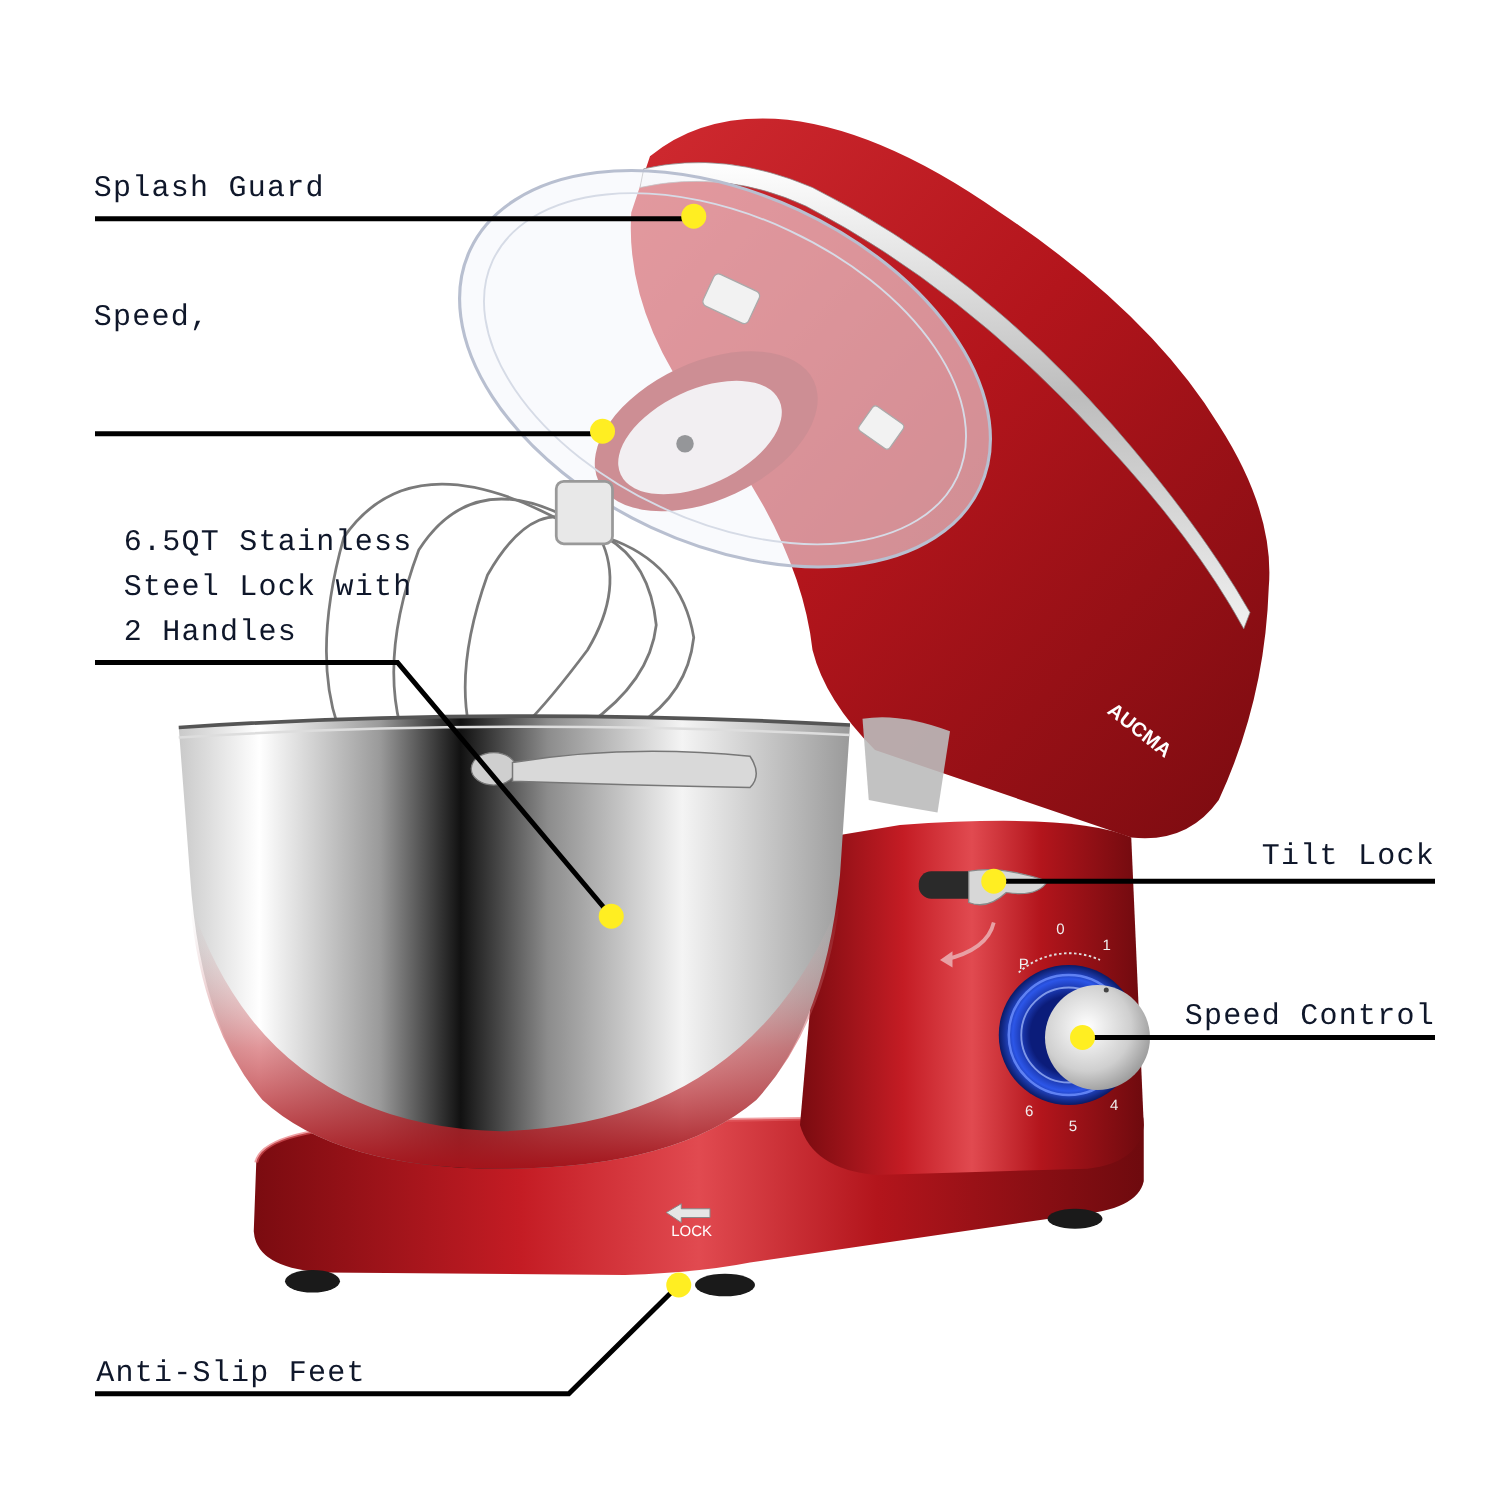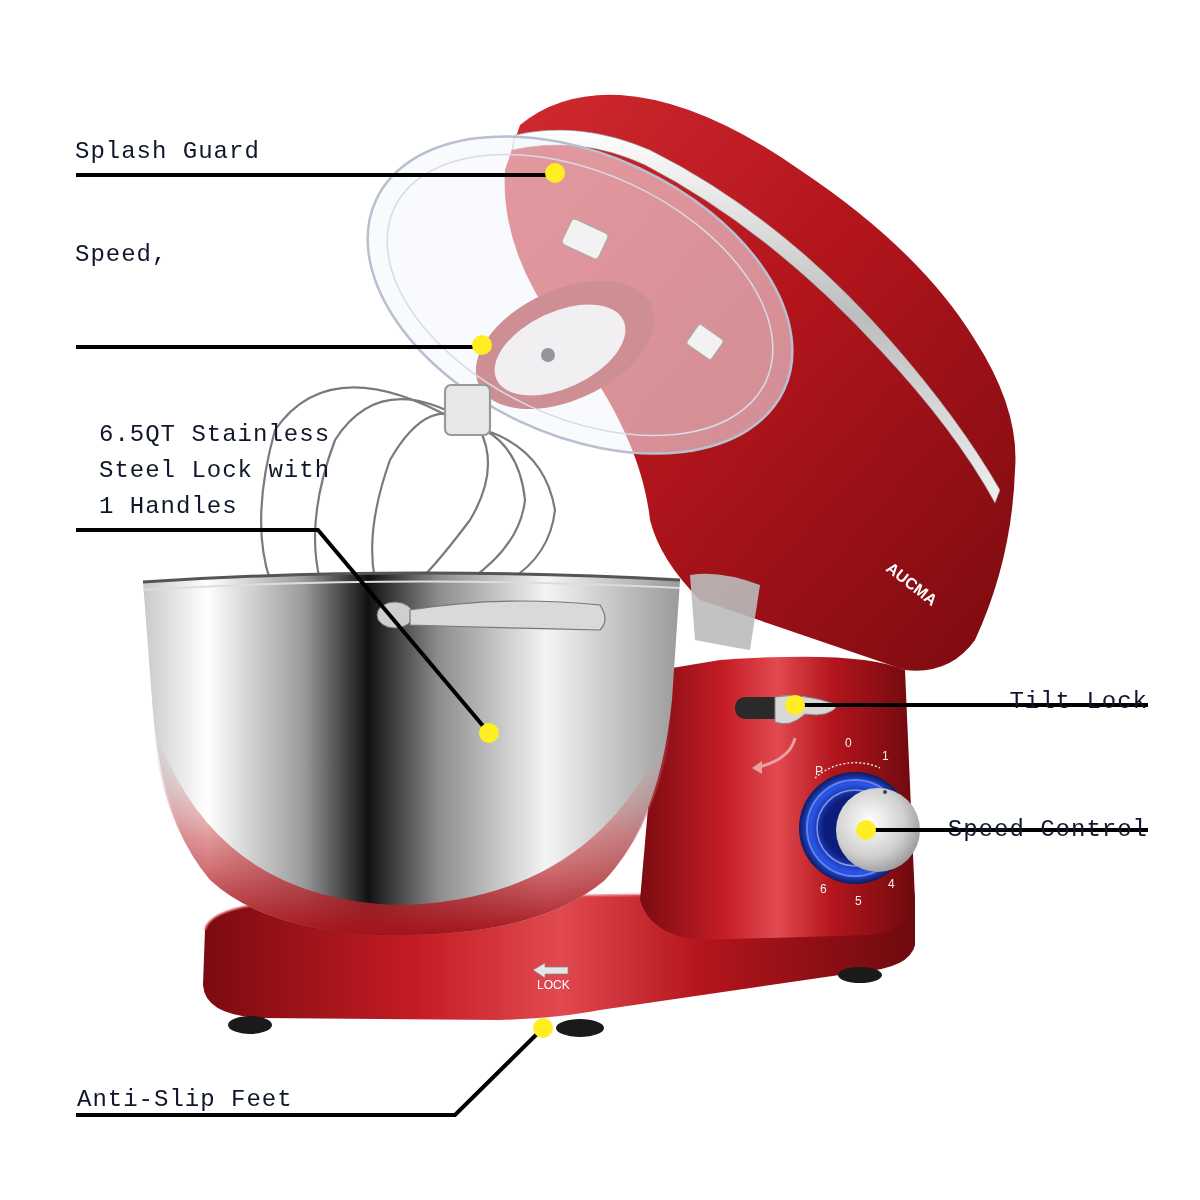--- a/index.html
+++ b/index.html
@@ -1,19 +1,19 @@
 <!DOCTYPE html>
 <html><head>
 <meta charset="utf-8">
 <style>
   html,body{margin:0;padding:0;background:#ffffff;}
   body{width:1200px;height:1200px;position:relative;overflow:hidden;font-family:"DejaVu Sans Mono","Liberation Mono",monospace;}
   #canvas{position:absolute;left:0;top:0;width:1200px;height:1200px;}
   .label{position:absolute;color:#0f172a;font-size:24px;line-height:36px;letter-spacing:1px;white-space:nowrap;font-family:Liberation Mono, monospace;}
-  .label.right{text-align:center;margin-top:16px;}
+  .label.right{text-align:center;}
   .label .line{display:block;}
   svg text{font-family:"Liberation Sans","DejaVu Sans",sans-serif;}
 </style>
 </head>
 <body>
 
 <div id="canvas">
 
   <svg width="1200" height="1200" viewBox="0 0 1200 1200" style="position:absolute;left:0;top:0">
     <defs>
@@ -160,21 +160,21 @@
     <span class="line">Splash Guard</span>
   </div>
 
   <div class="label" style="left:75px;top:237px;">
     <span class="line">Speed,</span>
   </div>
 
   <div class="label" style="left:75px;top:417px;margin-left:24px;">
     <span class="line">6.5QT Stainless</span>
     <span class="line">Steel Lock with</span>
-    <span class="line">1 Handles</span>
+    <span class="line">2 Handles</span>
   </div>
 
   <div class="label right" style="right:52px;top:668px;">
     <span class="line">Tilt Lock</span>
   </div>
 
   <div class="label right" style="right:52px;top:796px;">
     <span class="line">Speed Control</span>
   </div>
 

